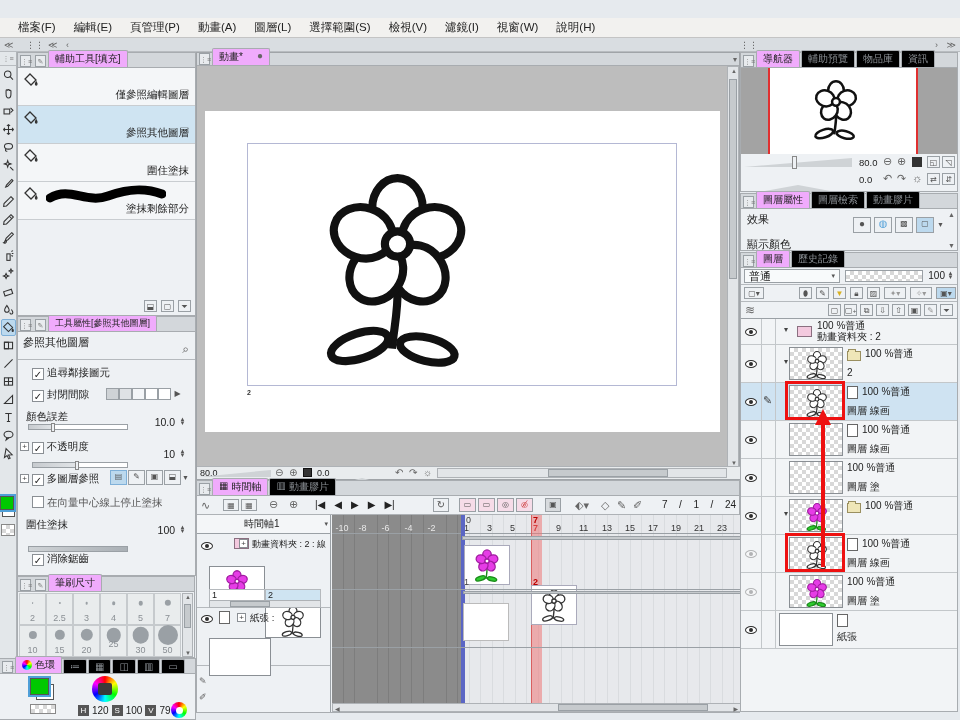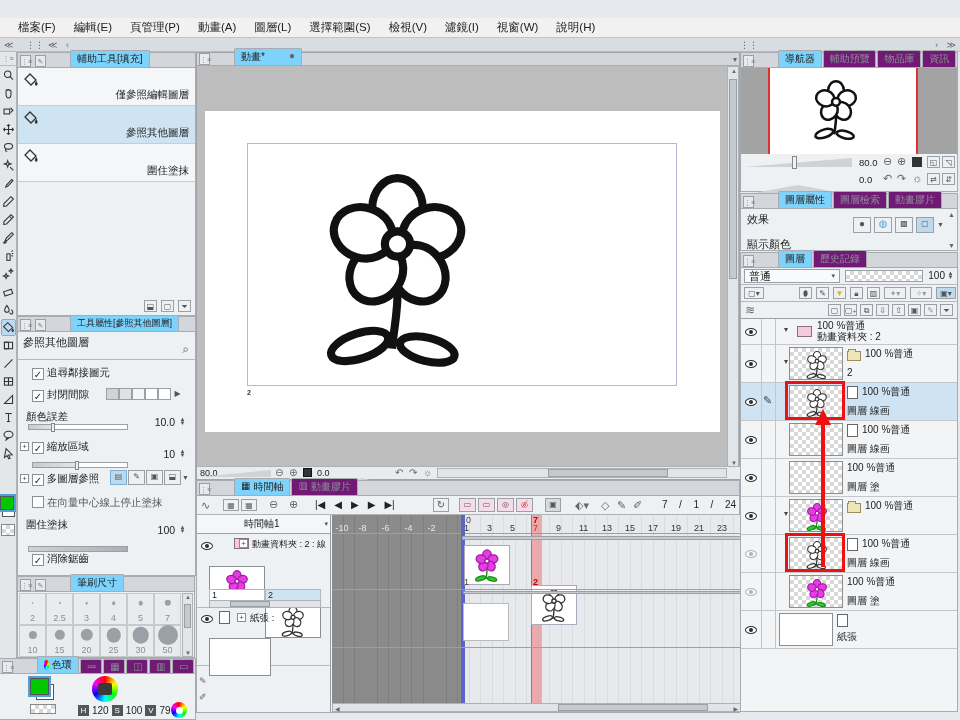--- a/index.html
+++ b/index.html
@@ -7,22 +7,22 @@
 .abs{position:absolute;}
 .app{position:relative;width:960px;height:720px;background:#e6eaee;font-size:11px;color:#222;}
 .titlebar{left:0;top:0;width:960px;height:18px;background:linear-gradient(#dcd9d5,#cfccc8);border-bottom:1px solid #b5b2ae;text-align:center;line-height:18px;font-size:10.5px;color:#333;}
 .winbtn{width:12px;height:12px;border-radius:50%;background:#4a4a4a;color:#e8e8e8;font-size:8px;line-height:12px;text-align:center;display:inline-block;}
 .menubar{left:0;top:18px;width:960px;height:20px;background:#f2f1ef;border-bottom:1px solid #c4c4c4;display:flex;align-items:center;padding-left:10px;gap:2px;}
 .menu-item{padding:2px 8px;font-size:11.5px;color:#222;}
 .dockstrip{left:0;top:38px;width:960px;height:14px;background:#d9dde1;border-bottom:1px solid #b8bcc0;color:#777;font-size:9px;line-height:14px;}
 .glyph{color:#666;}
 .panel{background:#eef1f4;border:1px solid #a8acb0;}
 .tabrow{display:flex;align-items:flex-end;height:15px;background:#d3d7db;border-bottom:1px solid #a8acb0;font-size:10px;}
-.tab{padding:1px 6px;border:1px solid #a8acb0;border-bottom:none;border-radius:2px 2px 0 0;background:#701a75;color:#8b9095;margin-right:1px;white-space:nowrap;overflow:hidden;}
-.tab.active{background:#7dd3fc;color:#222;margin-left:22px;}
+.tab{padding:1px 6px;border:1px solid #a8acb0;border-bottom:none;border-radius:2px 2px 0 0;background:#000000;color:#8b9095;margin-right:1px;white-space:nowrap;overflow:hidden;}
+.tab.active{background:#f0abfc;color:#222;}
 .mh{width:11px;height:12px;border:1px solid #9aa0a5;background:#e8ebee;color:#777;font-size:7px;line-height:11px;text-align:center;margin:0 2px;}
 .toolstrip{left:0;top:52px;width:17px;height:660px;background:#e3e7ea;border-right:1px solid #b0b4b8;}
 .tool{width:15px;height:17px;margin:1px 0 1px 1px;display:flex;align-items:center;justify-content:center;}
 .tool.sel{background:#bcd9ee;border:1px solid #7fb0d8;border-radius:2px;}
 .tool svg{width:13px;height:13px;}
 .sw{border:1px solid #555;}
 .eye{display:inline-block;width:12px;height:8px;border:1.5px solid #2e2e2e;border-radius:50%;position:relative;background:#fff;}
 .eye::after{content:"";position:absolute;left:3px;top:1px;width:4px;height:4px;border-radius:50%;background:#2e2e2e;}
 .eye.dim{opacity:.32;}
 .chk{display:inline-block;width:12px;height:12px;border:1px solid #8a8f94;background:#fff;text-align:center;line-height:11px;font-size:10px;color:#222;vertical-align:-2px;}
@@ -244,20 +244,26 @@
               <path d="M13.2 10c1 1.5 1 3 0 3s-1-1.5 0-3z"></path>
             </svg></span><span style="position: absolute; right: 6px; bottom: 3px; font-size: 10.5px;">僅參照編輯圖層</span></div>
         <div style="position: relative; height: 38px; border-bottom: 1px solid rgb(201, 205, 209); background: rgb(207, 228, 242);"><span><svg class="icon" width="16" height="16" viewBox="0 0 16 16" style="position:absolute;left:5px;top:4px;">
               <path d="M7 2l6 6-5 5-6-6z"></path>
               <path d="M13.2 10c1 1.5 1 3 0 3s-1-1.5 0-3z"></path>
             </svg></span><span style="position: absolute; right: 6px; bottom: 3px; font-size: 10.5px;">參照其他圖層</span></div>
         <div style="position: relative; height: 38px; border-bottom: 1px solid rgb(201, 205, 209); background: rgb(244, 246, 248);"><span><svg class="icon" width="16" height="16" viewBox="0 0 16 16" style="position:absolute;left:5px;top:4px;">
               <path d="M7 2l6 6-5 5-6-6z"></path>
               <path d="M13.2 10c1 1.5 1 3 0 3s-1-1.5 0-3z"></path>
             </svg></span><span style="position: absolute; right: 6px; bottom: 3px; font-size: 10.5px;">圍住塗抹</span></div>
+        <div style="position: relative; height: 38px; border-bottom: 1px solid rgb(201, 205, 209); background: rgb(244, 246, 248);"><span><svg class="icon" width="16" height="16" viewBox="0 0 16 16" style="position:absolute;left:5px;top:4px;">
+              <path d="M7 2l6 6-5 5-6-6z"></path>
+              <path d="M13.2 10c1 1.5 1 3 0 3s-1-1.5 0-3z"></path>
+            </svg></span><span><svg width="120" height="24" style="position:absolute;left:28px;top:2px;">
+              <path d="M4 14 C24 2 40 20 62 12 S100 4 116 10" stroke="#000" stroke-width="9" fill="none" stroke-linecap="round"></path>
+            </svg></span><span style="position: absolute; right: 6px; bottom: 3px; font-size: 10.5px;">塗抹剩餘部分</span></div>
       </div>
     <div class="abs" style="right:4px;bottom:3px;display:flex;gap:4px;">
       <span class="mini">⬓</span>
       <span class="mini">▢</span>
       <span class="mini">⏷</span>
     </div>
   </div>
 
   <div class="abs panel" style="left:17px;top:316px;width:179px;height:260px;">
     <div class="tabrow">
@@ -279,21 +285,21 @@
           <span class="mini" style="background:#fff;"></span>
           <span class="mini" style="background:#fff;"></span>
           <span class="mini" style="border:none;background:none;">▶</span>
       </span>
       <div class="abs" style="left:8px;top:50px;"><span>顏色誤差</span></div>
       <div class="abs sliderbar" style="left:10px;top:64px;width:100px;">
           <span class="fill" style="width:24px;"></span>
           <span class="abs" style="left:22px;top:-2px;width:4px;height:9px;background:#eef1f4;border:1px solid #888;"></span>
         </div>
       <div class="abs" style="right:8px;top:56px;"><span>10.0</span> <span class="spin">▲<br>▼</span></div>
-      <div class="abs" style="left:2px;top:80px;"><span class="plus">+</span> <span class="chk on"></span> <span>縮放區域</span></div>
+      <div class="abs" style="left:2px;top:80px;"><span class="plus">+</span> <span class="chk on"></span> <span>不透明度</span></div>
       <div class="abs sliderbar" style="left:14px;top:96px;width:96px;">
           <span class="fill" style="width:44px;"></span>
           <span class="abs" style="left:42px;top:-2px;width:4px;height:9px;background:#eef1f4;border:1px solid #888;"></span>
         </div>
       <div class="abs" style="right:8px;top:88px;"><span>10</span> <span class="spin">▲<br>▼</span></div>
       <div class="abs" style="left:2px;top:112px;"><span class="plus">+</span> <span class="chk on"></span> <span>多圖層參照</span></div>
       <span class="abs" style="left:92px;top:110px;display:flex;gap:1px;">
         <span class="mini blue" style="width:17px;height:15px;">▤</span>
         <span class="mini" style="width:17px;height:15px;">✎</span>
         <span class="mini" style="width:17px;height:15px;">▣</span>
@@ -352,21 +358,21 @@
         <div style="position: relative; border: 1px solid rgb(198, 202, 205); background: rgb(233, 236, 237);">
           <span style="position: absolute; left: 50%; top: 9px; transform: translate(-50%, -50%); width: 10.3px; height: 10.3px; border-radius: 50%; background: rgb(154, 160, 165);"></span>
           <span style="position: absolute; left: 0px; right: 0px; bottom: 1px; text-align: center; font-size: 9px; color: rgb(138, 143, 148);">15</span>
         </div>
         <div style="position: relative; border: 1px solid rgb(198, 202, 205); background: rgb(233, 236, 237);">
           <span style="position: absolute; left: 50%; top: 9px; transform: translate(-50%, -50%); width: 12.4px; height: 12.4px; border-radius: 50%; background: rgb(154, 160, 165);"></span>
           <span style="position: absolute; left: 0px; right: 0px; bottom: 1px; text-align: center; font-size: 9px; color: rgb(138, 143, 148);">20</span>
         </div>
         <div style="position: relative; border: 1px solid rgb(198, 202, 205); background: rgb(233, 236, 237);">
           <span style="position: absolute; left: 50%; top: 9px; transform: translate(-50%, -50%); width: 14.5px; height: 14.5px; border-radius: 50%; background: rgb(154, 160, 165);"></span>
-          <span style="position: absolute; left: 0px; right: 0px; bottom: 1px; text-align: center; font-size: 9px; color: rgb(138, 143, 148);">25</span>
+          <span style="position: absolute; left: 0px; right: 0px; bottom: 7px; text-align: center; font-size: 9px; color: rgb(138, 143, 148);">25</span>
         </div>
         <div style="position: relative; border: 1px solid rgb(198, 202, 205); background: rgb(233, 236, 237);">
           <span style="position: absolute; left: 50%; top: 9px; transform: translate(-50%, -50%); width: 16.6px; height: 16.6px; border-radius: 50%; background: rgb(154, 160, 165);"></span>
           <span style="position: absolute; left: 0px; right: 0px; bottom: 1px; text-align: center; font-size: 9px; color: rgb(138, 143, 148);">30</span>
         </div>
         <div style="position: relative; border: 1px solid rgb(198, 202, 205); background: rgb(233, 236, 237);">
           <span style="position: absolute; left: 50%; top: 9px; transform: translate(-50%, -50%); width: 20px; height: 20px; border-radius: 50%; background: rgb(154, 160, 165);"></span>
           <span style="position: absolute; left: 0px; right: 0px; bottom: 1px; text-align: center; font-size: 9px; color: rgb(138, 143, 148);">50</span>
         </div>
       </div>
@@ -407,21 +413,21 @@
       </div>
       <div class="abs" style="right:8px;top:28px;width:16px;height:16px;border-radius:50%;background:conic-gradient(red,yellow,lime,cyan,blue,magenta,red);display:flex;align-items:center;justify-content:center;">
           <span style="width:7px;height:7px;background:#fff;border-radius:50%;"></span>
         </div>
     </div>
   </div>
 
   <div class="abs" style="left:196px;top:52px;width:544px;height:428px;background:#bdbdbd;border:1px solid #a0a4a8;">
     <div style="height:13px;background:#d3d7db;border-bottom:1px solid #a8acb0;display:flex;align-items:flex-end;">
       <span class="mh">⋮≡</span>
-      <span class="tab active" style="font-size:10px;display:flex;gap:24px;">
+      <span class="tab active" style="font-size:10px;display:flex;gap:14px;">
           <span>動畫*</span>
           <span style="color:#666;">●</span>
         </span>
       <span class="abs glyph" style="right:2px;top:2px;font-size:8px;">▾</span>
     </div>
 
     <div class="abs" style="left:8px;top:58px;width:515px;height:321px;background:#fff;">
       <div class="abs" style="left:42px;top:32px;width:430px;height:243px;border:1px solid #b4b8d4;"></div>
       <svg class="abs" style="left:100px;top:50px;" width="185" height="212" viewBox="0 0 200 235">
           <use href="#flower"></use>

